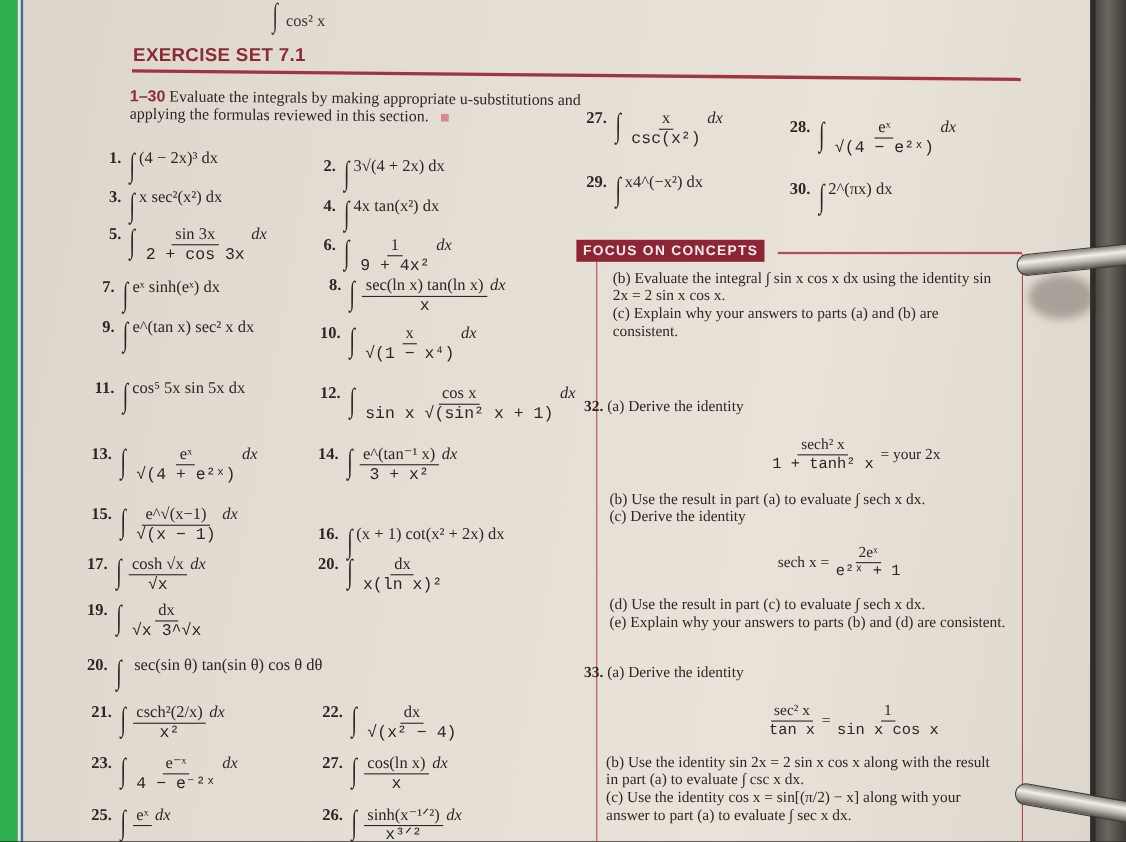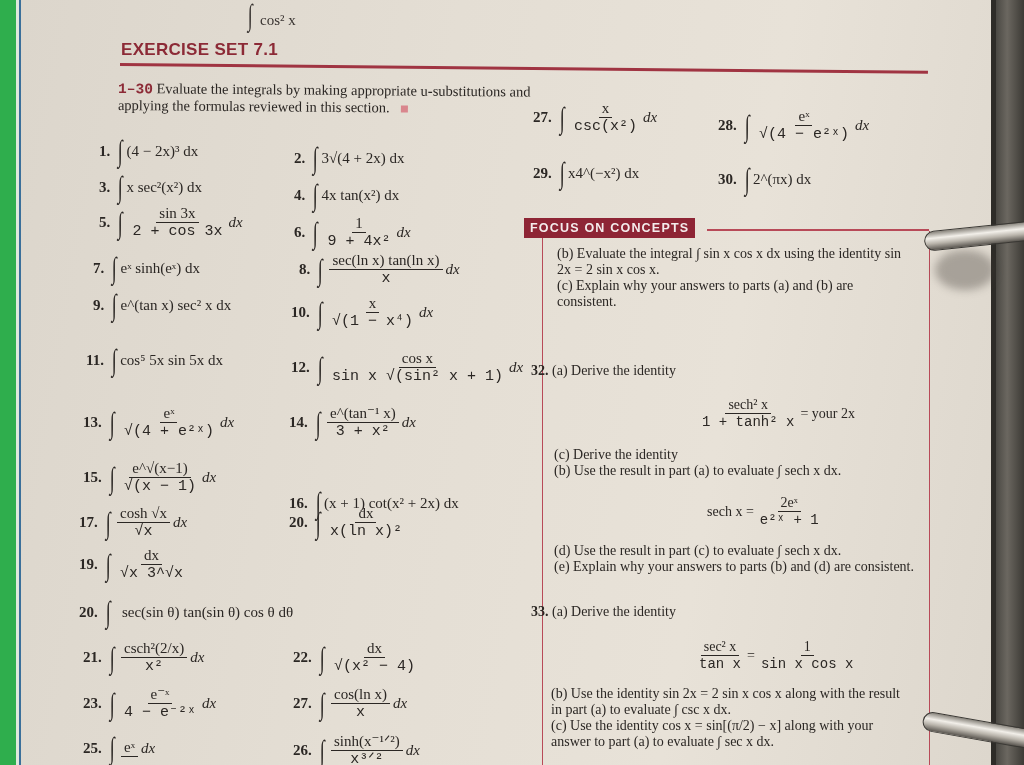--- a/index.html
+++ b/index.html
@@ -16,24 +16,24 @@
     background:linear-gradient(180deg,#8a867e 0%,#f2efe9 35%,#b9b4ab 65%,#5a5650 100%);
     border:1px solid #3a3834;}
   .ring-shadow{position:absolute;background:rgba(60,55,50,.35);border-radius:50%;filter:blur(4px);}
 
   .abs{position:absolute;}
   .top-frag{left:225px;top:0px;font-size:15px;color:#3a3532;}
   .ex-title{left:100px;top:40px;font-family:"Liberation Sans","DejaVu Sans",sans-serif;
     font-weight:bold;font-size:17px;color:#8c2a36;letter-spacing:.3px;}
   .title-rule{left:99px;top:63px;width:808px;height:3px;background:#a03442;transform:rotate(0.55deg);transform-origin:left;}
   .instr{left:97px;top:80px;width:420px;font-size:14.5px;line-height:16px;transform:rotate(0.5deg);transform-origin:left;}
-  .instr .num{font-family:Liberation Mono, monospace;font-weight:bold;color:#8c2a36;}
+  .instr .num{font-family:Liberation Sans, sans-serif;font-weight:bold;color:#8c2a36;}
   .instr .end{display:inline-block;width:7px;height:7px;background:#d9868d;margin-left:8px;}
 
-  .prob{position:absolute;display:flex;align-items:center;font-size:15px;white-space:nowrap;}
+  .prob{position:absolute;display:flex;align-items:flex-start;font-size:15px;white-space:nowrap;}
   .pn{font-weight:bold;margin-right:6px;font-size:15px;}
   .int{font-size:30px;font-style:italic;transform:scaleX(.6);display:inline-block;margin-right:2px;line-height:1;}
   .i{font-style:italic;}
   .frac{display:inline-flex;flex-direction:column;align-items:center;vertical-align:middle;margin:0 3px;}
   .frac .nu{padding:0 3px;border-bottom:1px solid #2b2724;line-height:17px;}
   .frac .de{padding:0 3px;line-height:17px;font-family:Liberation Mono, monospace;}
 
   .focus-box{left:521px;top:231px;width:386px;height:540px;border:1.5px solid #b84a58;border-top:none;}
   .focus-top-line{left:686px;top:229px;width:222px;height:1.5px;background:#b84a58;}
   .focus-tag{left:503px;top:218px;background:#8e2535;color:#f4ecec;font-family:"Liberation Sans","DejaVu Sans",sans-serif;
@@ -165,21 +165,21 @@
   </div>
   <div class="prob" style="left:62px;top:460px">
     <span class="pn">15.</span>
       <span class="int">∫</span>
     <span class="frac">
         <span class="nu">e^√(x−1)</span>
         <span class="de">√(x − 1)</span>
       </span>
     <span class="i">dx</span>
   </div>
-  <div class="prob" style="left:268px;top:488px">
+  <div class="prob" style="left:268px;top:478px">
     <span class="pn">16.</span>
       <span class="int">∫</span>
       <span>(x + 1) cot(x² + 2x) dx</span>
   </div>
   <div class="prob" style="left:58px;top:505px">
     <span class="pn">17.</span>
       <span class="int">∫</span>
     <span class="frac">
         <span class="nu">cosh √x</span>
         <span class="de">√x</span>
@@ -303,22 +303,22 @@
     <span class="q">32.</span> <span>(a) Derive the identity</span>
   </div>
   <div class="center-eq" style="left:675px;top:396px">
     <span class="frac">
         <span class="nu">sech² x</span>
         <span class="de">1 + tanh² x</span>
       </span>
     <span>= your 2x</span>
   </div>
   <div class="para" style="left:533px;top:447px;width:360px">
+    <div>(b) Use the result in part (a) to evaluate ∫ sech x dx.</div>
     <div>(c) Derive the identity</div>
-    <div>(b) Use the result in part (a) to evaluate ∫ sech x dx.</div>
   </div>
   <div class="center-eq" style="left:686px;top:494px">
     <span>sech x =</span>
     <span class="frac">
         <span class="nu">2eˣ</span>
         <span class="de">e²ˣ + 1</span>
       </span>
   </div>
   <div class="para" style="left:533px;top:543px;width:360px">
     <div>(d) Use the result in part (c) to evaluate ∫ sech x dx.</div>

